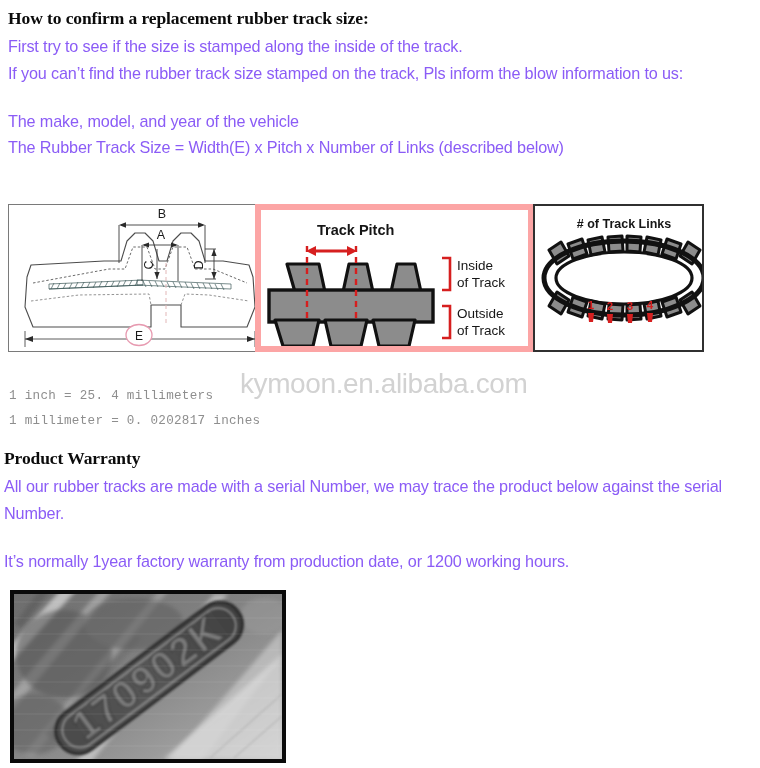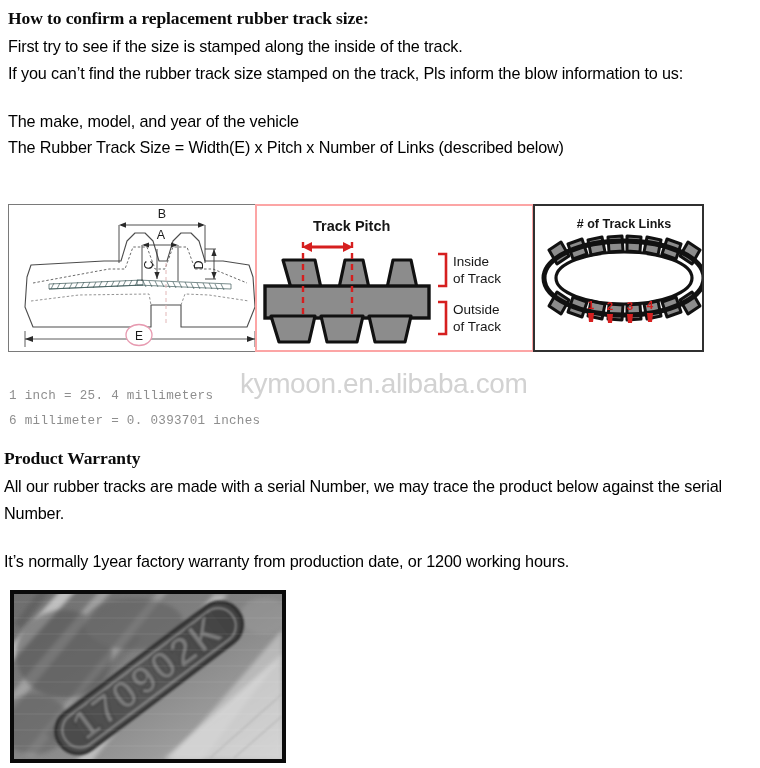--- a/index.html
+++ b/index.html
@@ -32,21 +32,21 @@
     letter-spacing: -0.1px;
     color: #0b0b0b;
     margin: 0 0 2px 0;
   }
   .heading .plain {
     font-weight: bold;
   }
   .para {
     font-size: 16.2px;
     line-height: 1.62;
-    color: #000000;
+    color: #8b5cf6;
     margin: 0;
     letter-spacing: -0.15px;
   }
   .para.just {
     text-align: justify;
     text-align-last: left;
   }
   .spacer-md { height: 22px; }
 
   
@@ -64,21 +64,21 @@
     background: #ffffff;
     position: relative;
     overflow: hidden;
   }
   .fig-cross {
     width: 264px;
     border: 1px solid #7a7a7a;
   }
   .fig-pitch {
     width: 296px;
-    border: 2px solid #fca5a5;
+    border: 6px solid #fca5a5;
     margin-left: -1px;
   }
   .fig-links {
     width: 182px;
     border: 2px solid #303030;
     margin-left: -1px;
   }
 
   
   .conv {
@@ -291,21 +291,21 @@
       <g fill="#d61f1f">
         <path d="M 53 107 L 59 107 L 58 116 L 54 116 Z"></path>
         <path d="M 72 108 L 78 108 L 77 117 L 73 117 Z"></path>
         <path d="M 92 108 L 98 108 L 97 117 L 93 117 Z"></path>
         <path d="M 112 107 L 118 107 L 117 116 L 113 116 Z"></path>
       </g>
     </svg>
   </div>
 </div>
 
-<div class="conv"><span>1 inch = 25. 4 millimeters</span><br><span>6 millimeter = 0. 0393701 inches</span></div>
+<div class="conv"><span>1 inch = 25. 4 millimeters</span><br><span>1 millimeter = 0. 0202817 inches</span></div>
 
 <div class="watermark">kymoon.en.alibaba.com</div>
 
 <div class="warranty">
   <p class="heading">Product Warranty</p>
   <p class="para">All our rubber tracks are made with a serial Number, we may trace the product below against the serial Number.</p>
   <div class="spacer-md"></div>
   <p class="para">It’s normally 1year factory warranty from production date, or 1200 working hours.</p>
 </div>
 

